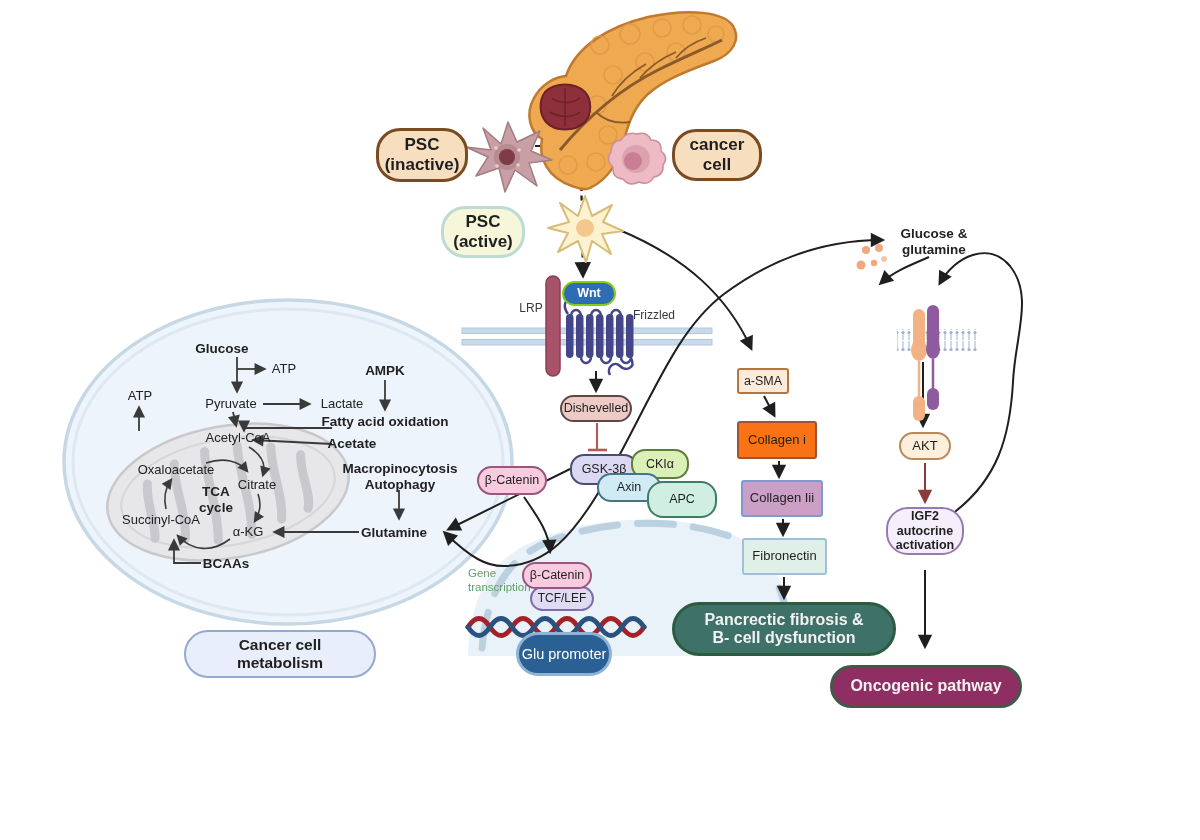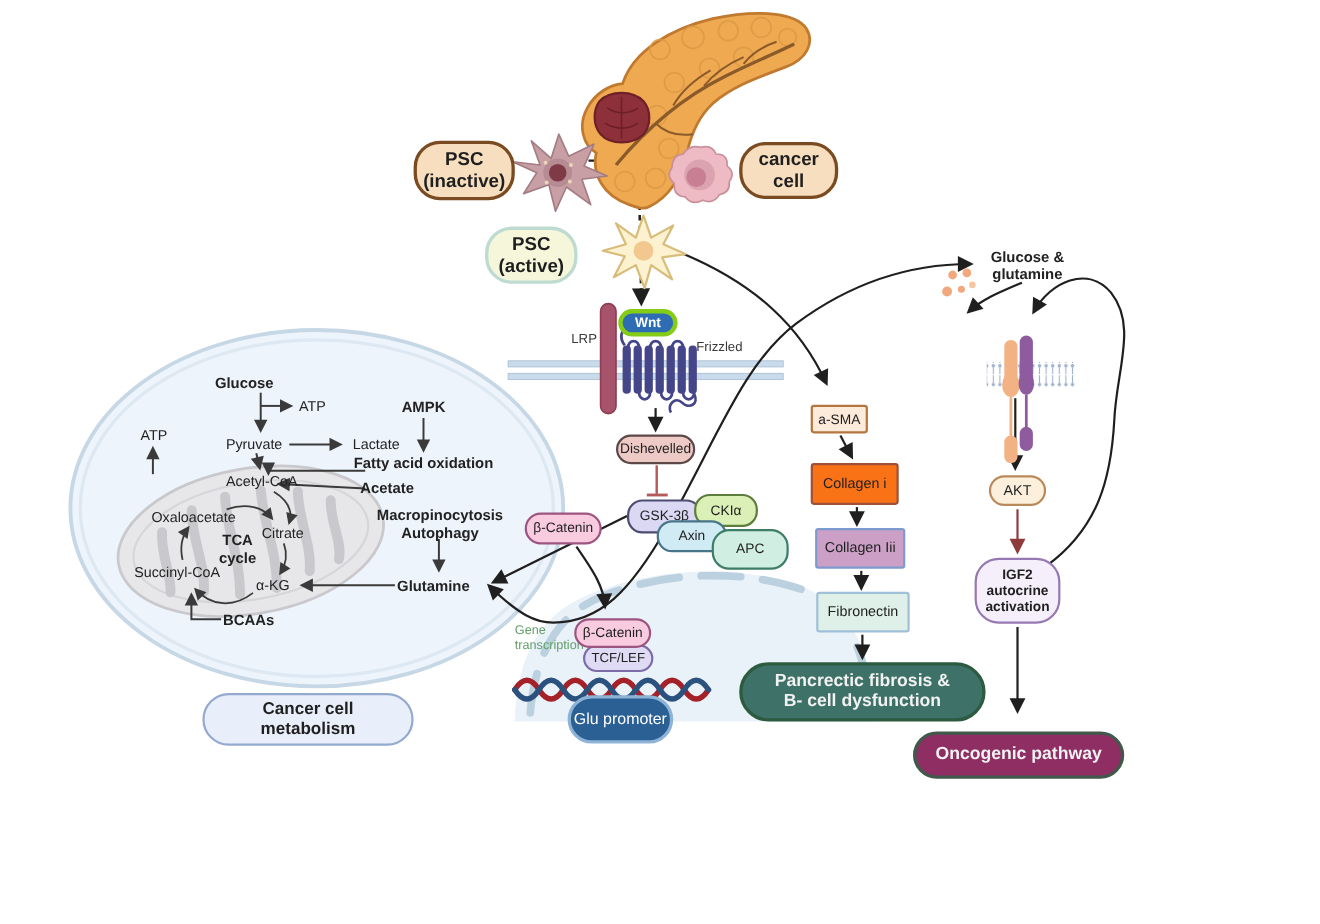--- a/index.html
+++ b/index.html
@@ -7,21 +7,21 @@
          font-family:"Liberation Sans","DejaVu Sans",sans-serif;color:#1f1f1f;}
   svg.art{position:absolute;left:0;top:0;z-index:1;}
   .lbl{position:absolute;z-index:2;white-space:nowrap;transform:translate(-50%,-50%);
        font-size:13px;color:#222;text-align:center;line-height:1.2;}
   .bold{font-weight:700;}
   .box{position:absolute;z-index:2;display:flex;flex-direction:column;align-items:center;
        justify-content:center;text-align:center;line-height:1.15;box-sizing:border-box;}
   .pill-tan{background:#f6debe;border:3px solid #7a4a21;border-radius:24px;font-weight:700;font-size:17px;}
   .pill-active{background:#f5f6da;border:3px solid #bedbd2;border-radius:24px;font-weight:700;font-size:17px;}
   .node{border-radius:14px;font-size:12.5px;}
-  .wnt{background:#2e6cb4;border:4px solid #84cc16;color:#fff;border-radius:13px;font-size:12.5px;font-weight:600;}
+  .wnt{background:#2e6cb4;border:2px solid #84cc16;color:#fff;border-radius:13px;font-size:12.5px;font-weight:600;}
   .dish{background:#edcac6;border:2px solid #5d4848;border-radius:14px;}
   .gsk{background:#dad8f2;border:2px solid #4c4c70;}
   .cki{background:#dbf0b6;border:2px solid #5d7d3d;}
   .axin{background:#d0ebf4;border:2px solid #48748a;}
   .apc{background:#d0efe2;border:2px solid #3d7d67;border-radius:16px;}
   .bcat{background:#f8cbdf;border:2px solid #9b5580;border-radius:15px;}
   .tcf{background:#dfdbf4;border:2px solid #7d6da7;border-radius:13px;font-size:12px;}
   .glupro{background:#2b6094;border:3px solid #8fb3d6;border-radius:22px;color:#fff;font-size:14.5px;font-weight:500;}
   .stem{background:#fceab2;border:3px solid #d9aa4b;border-radius:25px;font-weight:700;font-size:16px;}
   .fibrosis{background:#3e7168;border:3px solid #2d5b40;border-radius:27px;color:#f2f2f2;font-weight:700;font-size:16px;}
@@ -357,19 +357,19 @@
   <span>Fibronectin</span>
 </div>
 
 <div class="lbl bold" style="left:934px;top:242px;font-size:13.5px;">
   <div>Glucose &amp;</div>
   <div>glutamine</div>
 </div>
 <div class="box akt" style="left:899px;top:432px;width:52px;height:28px;">
   <span>AKT</span>
 </div>
-<div class="box igf2" style="left:886px;top:507px;width:78px;height:60px;">
+<div class="box igf2" style="left:886px;top:507px;width:78px;height:48px;">
   <span>IGF2</span>
   <span>autocrine</span>
   <span>activation</span>
 </div>
 
 </div>
 
 </body></html>

